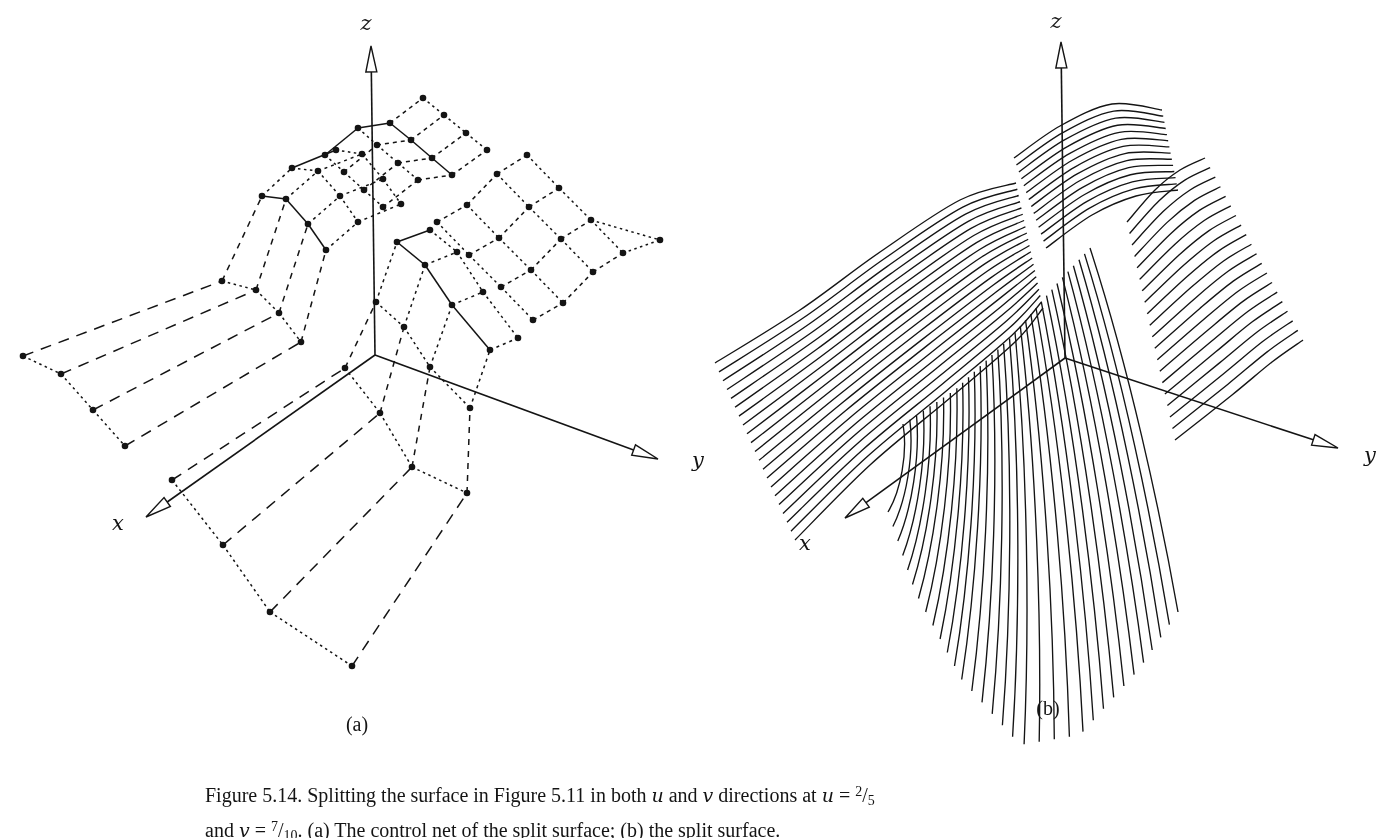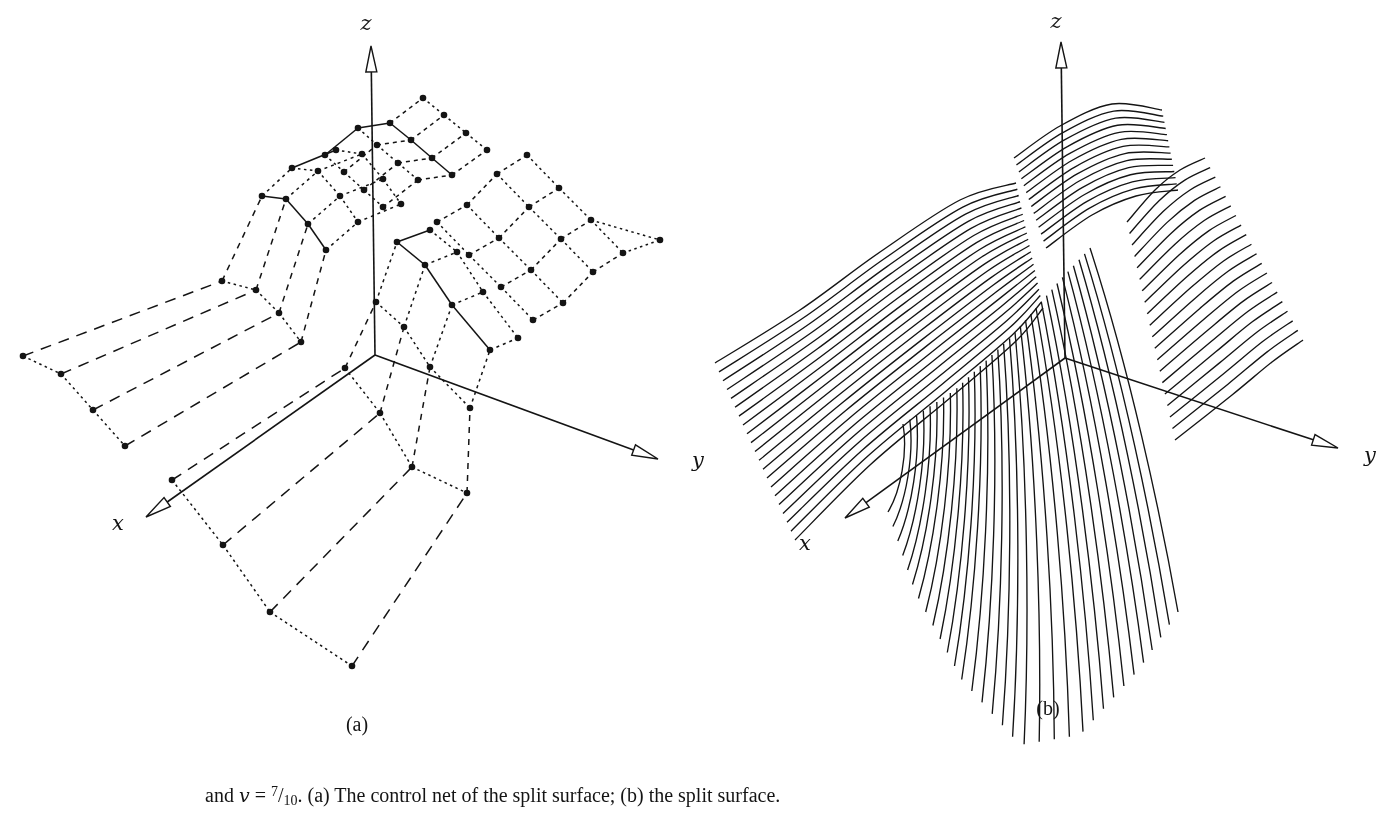--- a/index.html
+++ b/index.html
@@ -340,15 +340,16 @@
           </g>
         </g>
       <text id="lbl-b-x" class="axis-label" text-anchor="middle" x="805" y="550">x</text>
       <text id="lbl-b-y" class="axis-label" text-anchor="start" x="1364" y="462">y</text>
       <text id="lbl-b-z" class="axis-label" text-anchor="middle" x="1056" y="28">z</text>
       <text id="sub-b" class="subfig-label" text-anchor="middle" x="1048" y="715">(b)</text>
     </g>
   </svg>
 
   <div class="caption">
+    <div id="cap-line1"><span class="r">Figure 5.14. Splitting the surface in Figure 5.11 in both </span><span class="i">u</span><span class="r"> and </span><span class="i">v</span><span class="r"> directions at </span><span class="i">u</span><span class="r"> = </span><span class="sup">2</span><span class="r">/</span><span class="sub">5</span></div>
     <div id="cap-line2"><span class="r">and </span><span class="i">v</span><span class="r"> = </span><span class="sup">7</span><span class="r">/</span><span class="sub">10</span><span class="r">. (a) The control net of the split surface; (b) the split surface.</span></div>
   </div>
 </div>
 
 </body></html>

